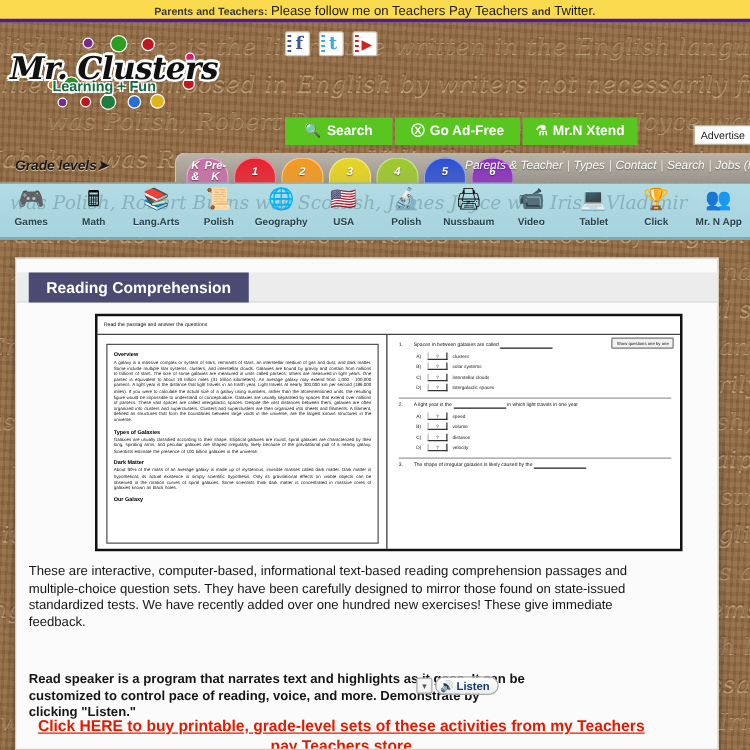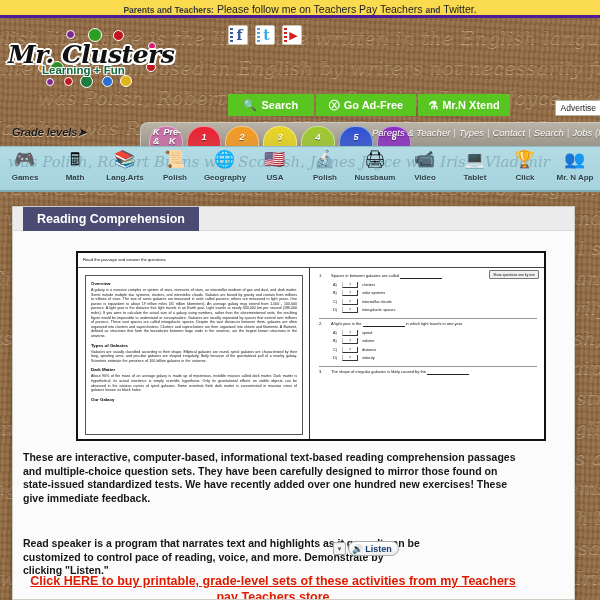--- a/index.html
+++ b/index.html
@@ -196,21 +196,21 @@
   
   #content {
     position: absolute; top: 206px; left: 12px; width: 563px; height: 394px;
     background: #fbfbfb;
     border: 1px solid #d2cdc2;
     box-shadow: 0 2px 6px rgba(0,0,0,.35);
     z-index: 24;
     overflow: hidden;
   }
   #titlebar {
-    position: absolute; top: 0; left: 0; width: 100%; height: 24px;
+    position: absolute; top: 11px; left: 0; width: 100%; height: 24px;
     background: #ececec; border-bottom: 1px solid #dcdcdc;
   }
   #pagetitle {
     position: absolute; left: 10px; top: 0; height: 24px;
     background: #4a4a72; color: #fff;
     font-size: 12.5px; font-weight: bold;
     display: flex; align-items: center; padding: 0 14px;
   }
 
   
@@ -255,21 +255,21 @@
   .opt .box {
     width: 16px; height: 6px; border-bottom: 1px solid #333; border-left: 1px solid #bbb;
     border-right: 1px solid #333;
     text-align: center; font-size: 3.6px; line-height: 6px; color: #333;
   }
   .qsep { border-top: 1px solid #999; margin: 5px 2px 0 2px; }
 
   
   #desc {
     position: absolute; left: 10px; top: 244px; width: 500px;
-    font-size: 10.5px; line-height: 13.5px; color: #161616; font-weight: bold;
+    font-size: 10.5px; line-height: 13.5px; color: #161616; font-weight: normal;
   }
   #readspeaker-h {
     position: absolute; left: 0; top: 306px; width: 520px;
     text-align: center; font-size: 13px; font-weight: bold; color: #111;
   }
   #rs-text {
     position: absolute; left: 10px; top: 330px; width: 400px;
     font-size: 10.5px; line-height: 13.5px; color: #161616; font-weight: bold;
   }
   #rs-widget {

